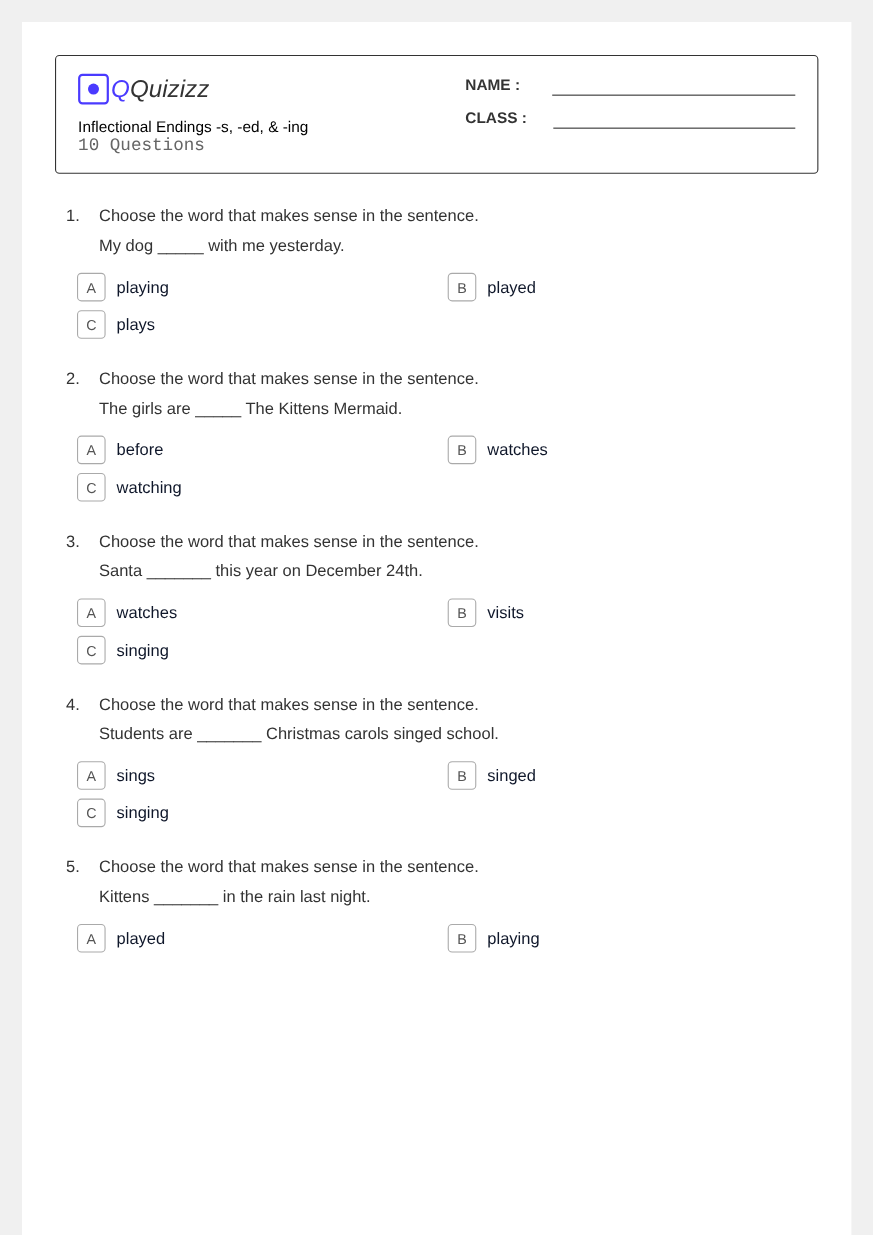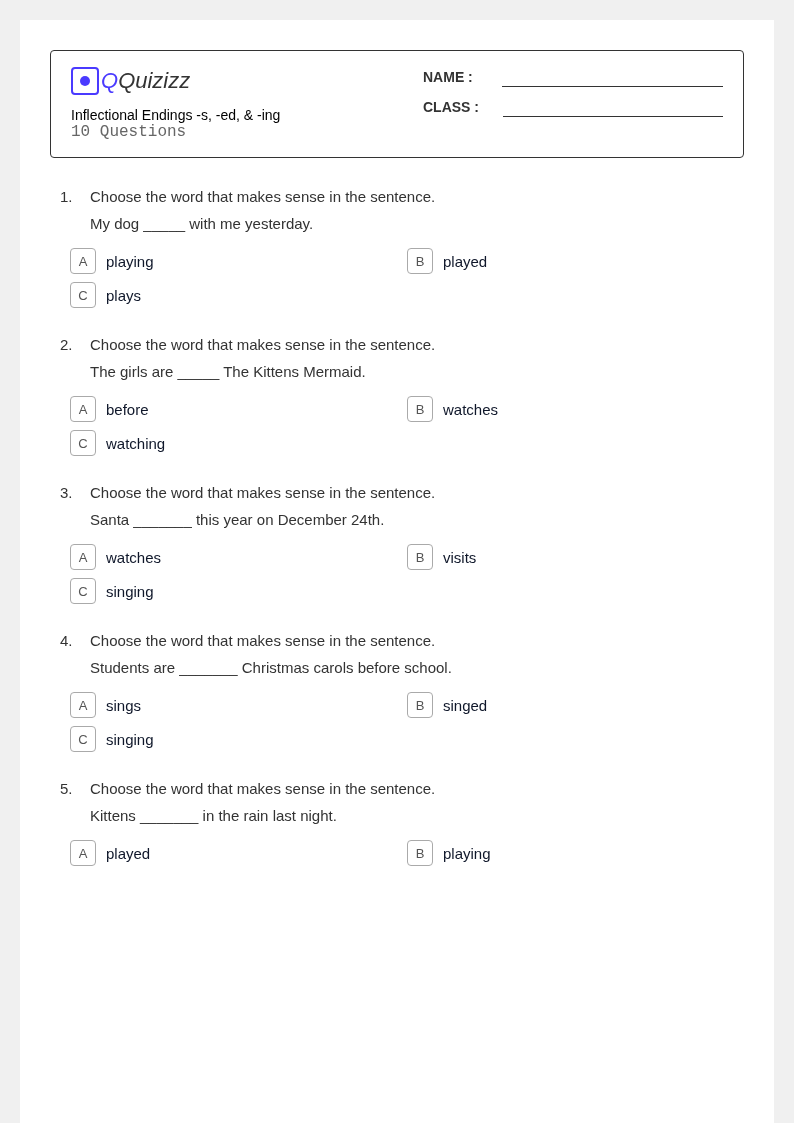--- a/index.html
+++ b/index.html
@@ -278,21 +278,21 @@
           <span class="option-text">singing</span>
         </div>
       </div>
     </div>
 
     <div class="question-block">
       <div class="question-header">
         <span class="question-number">4.</span>
         <span class="question-text">Choose the word that makes sense in the sentence.</span>
       </div>
-      <div class="question-sentence">Students are _______ Christmas carols before school.</div>
+      <div class="question-sentence">Students are _______ Christmas carols singed school.</div>
       <div class="options-grid">
         <div class="option">
           <div class="option-letter">A</div>
           <span class="option-text">sings</span>
         </div>
         <div class="option">
           <div class="option-letter">B</div>
           <span class="option-text">singed</span>
         </div>
         <div class="option option-c">

